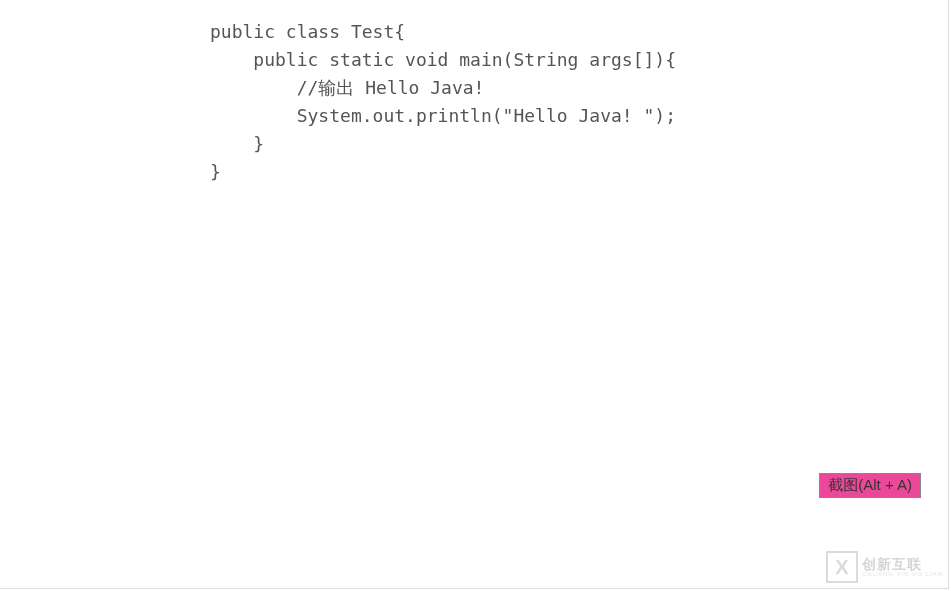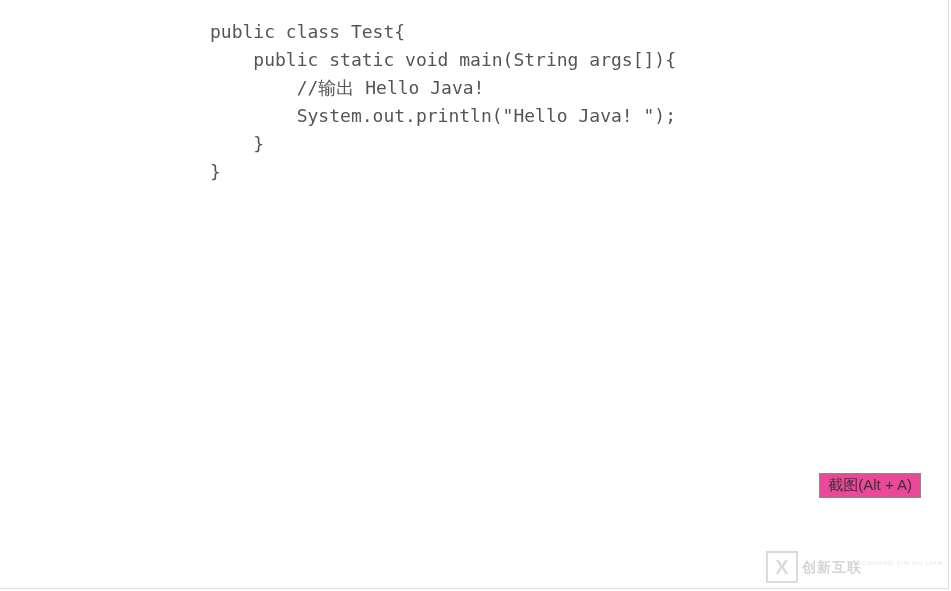--- a/index.html
+++ b/index.html
@@ -63,21 +63,21 @@
       align-items: center;
       justify-content: center;
       font-family: Arial, sans-serif;
       font-size: 20px;
       font-weight: bold;
       color: #999;
       margin-right: 4px;
     }
     .watermark-text {
       display: flex;
-      flex-direction: row;
+      flex-direction: column;
       line-height: 1;
     }
     .watermark-cn {
       font-family: "Microsoft YaHei", sans-serif;
       font-size: 14px;
       font-weight: bold;
       color: #888;
       letter-spacing: 1px;
     }
     .watermark-en {

